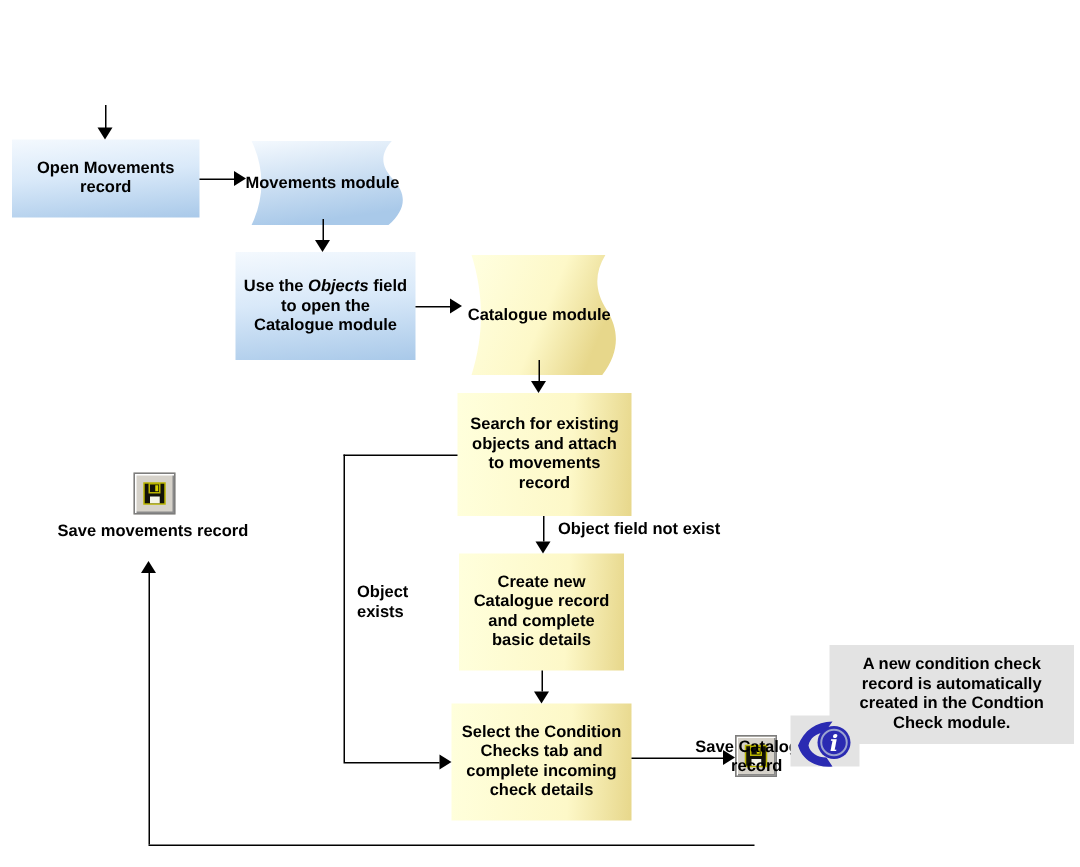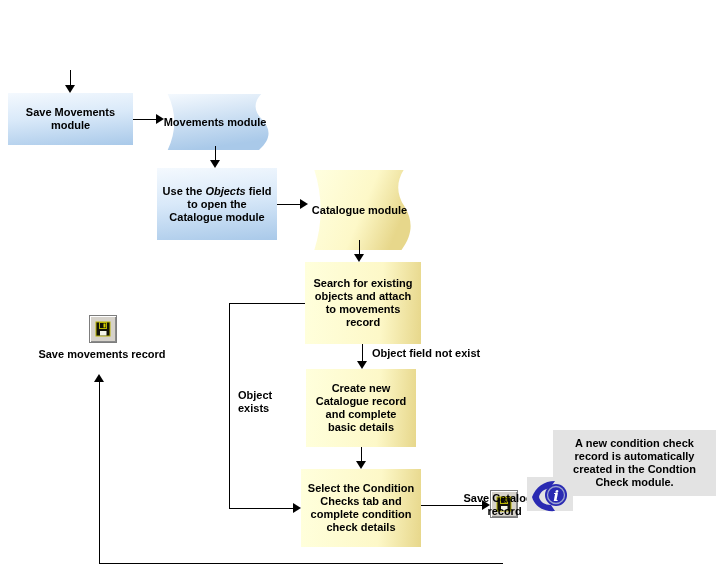--- a/index.html
+++ b/index.html
@@ -42,21 +42,21 @@
   }
   .note-patch{position:absolute;background:#e3e3e3;}
   em{font-style:italic;font-weight:bold;}
 </style>
 </head>
 <body>
 
 <div class="canvas">
 
 
-  <div class="node blue" style="left:8px;top:93px;width:125px;height:52px;">Save Movements module</div>
+  <div class="node blue" style="left:8px;top:93px;width:125px;height:52px;">Open Movements record</div>
 
   <div class="wave" style="left:160px;top:94px;width:110px;height:56px;">
     <svg viewBox="0 0 100 100" preserveAspectRatio="none">
       <defs>
         <linearGradient id="bluegrad" x1="0" y1="0" x2="0.25" y2="1">
           <stop offset="0" stop-color="#f4f9fe"></stop>
             <stop offset="1" stop-color="#a9c9e9"></stop>
         </linearGradient>
       </defs>
       <path d="M7,0 L92,0 C85,15 85,30 93,46 C101,63 101,81 90,100 L7,100 C15,67 15,33 7,0 Z" fill="url(#bluegrad)"></path>
@@ -79,21 +79,21 @@
       </defs>
       <path d="M7,0 L92,0 C85,15 85,30 93,46 C101,63 101,81 90,100 L7,100 C15,67 15,33 7,0 Z" fill="url(#yellgrad)"></path>
     </svg>
     <div class="wave-label">Catalogue module</div>
   </div>
 
   <div class="node yellow" style="left:305px;top:262px;width:116px;height:82px;">Search for existing objects and attach to movements record</div>
 
   <div class="node yellow" style="left:306px;top:369px;width:110px;height:78px;">Create new Catalogue record and complete basic details</div>
 
-  <div class="node yellow" style="left:301px;top:469px;width:120px;height:78px;">Select the Condition Checks tab and complete condition check details</div>
+  <div class="node yellow" style="left:301px;top:469px;width:120px;height:78px;">Select the Condition Checks tab and complete incoming check details</div>
 
   <div class="vline" style="left:70px;top:70px;height:16px;"></div>
   <div class="ah ah-down" style="left:65px;top:85px;"></div>
 
   <div class="hline" style="left:133px;top:119px;width:23px;"></div>
   <div class="ah ah-right" style="left:156px;top:114px;"></div>
 
   <div class="vline" style="left:215px;top:146px;height:14px;"></div>
   <div class="ah ah-down" style="left:210px;top:160px;"></div>
 

